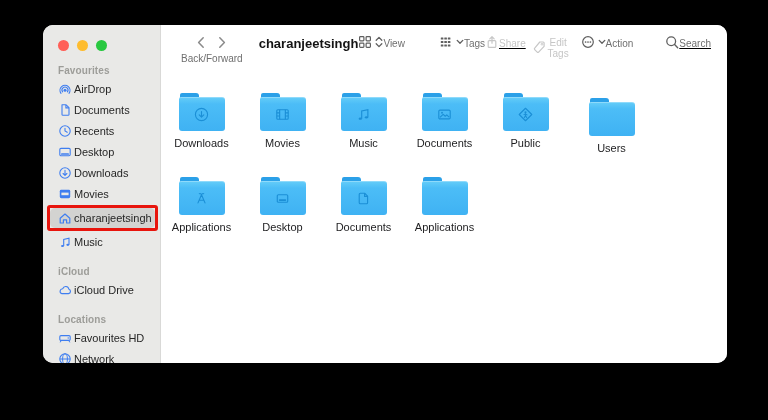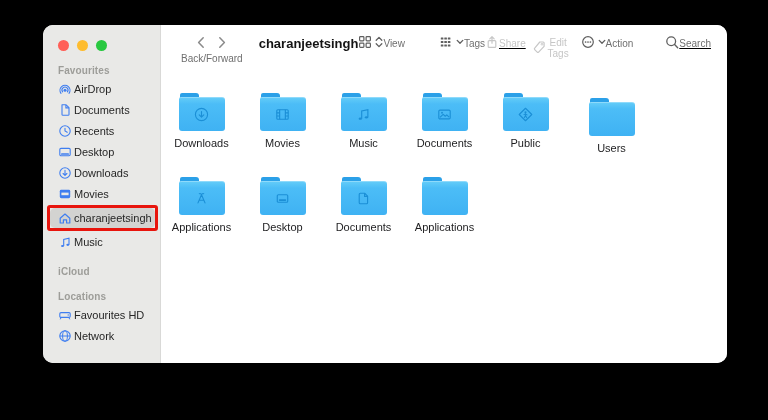--- a/index.html
+++ b/index.html
@@ -159,20 +159,28 @@
           <span class="icn">
             <svg width="14" height="14" viewBox="0 0 14 14">
               <path d="M5.7 11 V4.4 L11 3.2 V9.8" fill="none" stroke="#3f7ef0" stroke-width="1.1"></path>
               <ellipse cx="4.5" cy="11" rx="1.5" ry="1.1" fill="#3f7ef0"></ellipse>
               <ellipse cx="9.8" cy="9.8" rx="1.5" ry="1.1" fill="#3f7ef0"></ellipse>
             </svg>
           </span>
           <span>Music</span>
         </div>
         <div class="section-label">iCloud</div>
+        <div class="side-item">
+          <span class="icn">
+            <svg width="14" height="14" viewBox="0 0 14 14">
+              <path d="M3.9 10.6 h6.6 a2.2 2.2 0 0 0 0.4 -4.3 A3.2 3.2 0 0 0 4.7 5.7 A2.5 2.5 0 0 0 3.9 10.6 Z" fill="none" stroke="#3f7ef0" stroke-width="1.1" stroke-linejoin="round"></path>
+            </svg>
+          </span>
+          <span>iCloud Drive</span>
+        </div>
         <div class="section-label">Locations</div>
         <div class="side-item">
           <span class="icn">
             <svg width="14" height="14" viewBox="0 0 14 14">
               <rect x="1.8" y="4.6" width="10.4" height="4.8" rx="1.2" fill="none" stroke="#3f7ef0" stroke-width="1.1"></rect>
               <circle cx="10.2" cy="7" r="0.7" fill="#3f7ef0"></circle>
               <path d="M3.2 9.4 L2.4 11" stroke="#3f7ef0" stroke-width="1" stroke-linecap="round"></path>
               <path d="M10.8 9.4 L11.6 11" stroke="#3f7ef0" stroke-width="1" stroke-linecap="round"></path>
             </svg>
           </span>

